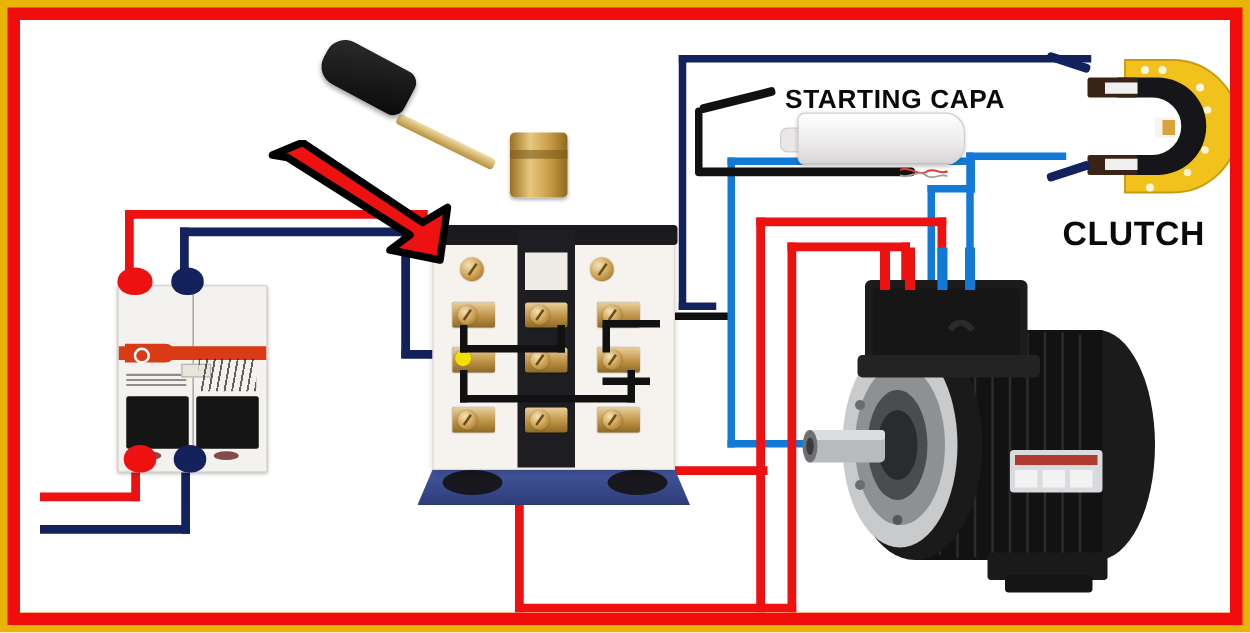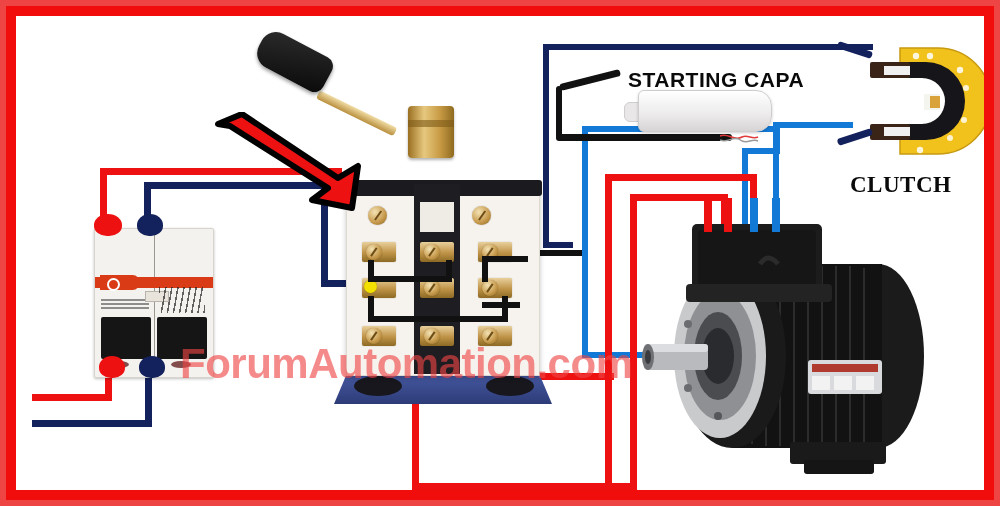--- a/index.html
+++ b/index.html
@@ -1,19 +1,19 @@
 <!DOCTYPE html>
 <html><head>
 <meta charset="utf-8">
 <title>Wiring Diagram</title>
 <style>
   html,body{margin:0;padding:0;background:#ffffff;}
   body{width:1000px;height:506px;overflow:hidden;
        font-family:"Liberation Sans", sans-serif;}
-  #stage{position:relative;width:1000px;height:506px;background:#ef4444;}
+  #stage{position:relative;width:1000px;height:506px;background:#eab308;}
 
   
   .frame-outer{position:absolute;left:6px;top:6px;width:988px;height:494px;
        border:10px solid #f20d0d;box-sizing:border-box;}
 
   .canvas{position:absolute;left:16px;top:16px;width:968px;height:474px;
        background:#fff;overflow:hidden;}
 
   
   .w{position:absolute;}
@@ -105,21 +105,21 @@
 
   
   .clutch-wrap{position:absolute;left:848px;top:24px;width:136px;height:122px;}
 
   
   .motor{position:absolute;left:624px;top:208px;width:286px;height:262px;}
 
   
   .lbl{position:absolute;font-weight:bold;color:#0a0a0a;white-space:nowrap;}
   .lbl-cap{left:612px;top:52px;font-size:21px;letter-spacing:.5px;}
-  .lbl-clutch{left:834px;top:156px;font-size:23px;letter-spacing:.5px;font-family:Liberation Serif, serif;}
+  .lbl-clutch{left:834px;top:156px;font-size:27px;letter-spacing:.5px;}
   .lbl-rf{left:228px;top:406px;font-size:28px;letter-spacing:1px;}
 
   .watermark{position:absolute;left:164px;top:324px;font-size:42px;
        font-weight:bold;color:#ef4444;opacity:.62;white-space:nowrap;
        letter-spacing:-.5px;}
 </style>
 </head>
 <body>
 
 <div id="stage">
@@ -346,16 +346,15 @@
     </div>
 
     <div class="w wire-red" style="left:688px;top:182px;width:8px;height:34px;"></div>
     <div class="w wire-red" style="left:708px;top:182px;width:8px;height:34px;"></div>
     <div class="w wire-blue" style="left:734px;top:182px;width:8px;height:34px;"></div>
     <div class="w wire-blue" style="left:756px;top:182px;width:8px;height:34px;"></div>
 
     <div class="lbl lbl-cap">STARTING  CAPA</div>
     <div class="lbl lbl-clutch">CLUTCH</div>
 
-    <div class="watermark">ForumAutomation.com</div>
 
   </div>
 </div>
 
 </body></html>

